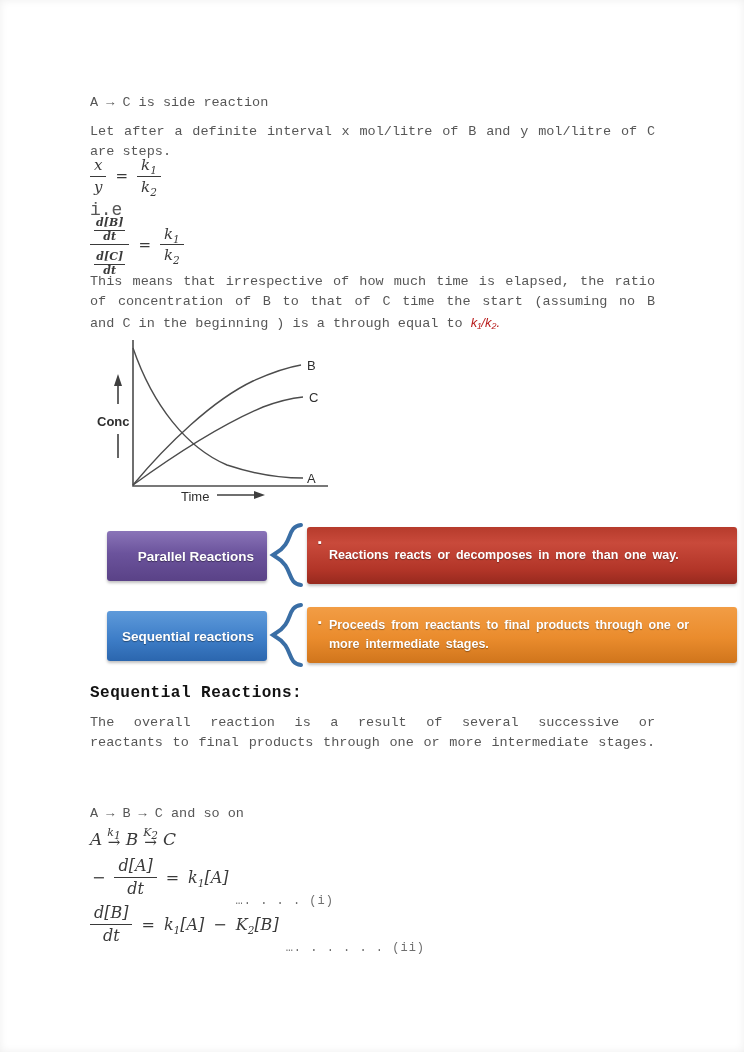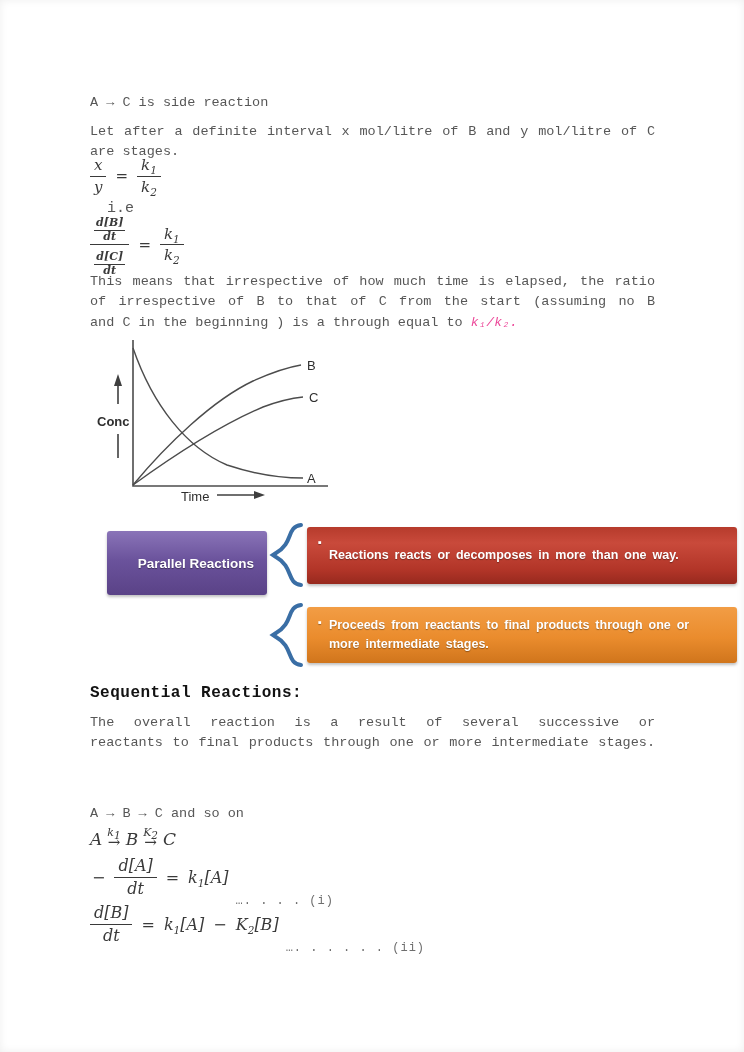--- a/index.html
+++ b/index.html
@@ -6,21 +6,21 @@
   .page{
     position:relative;width:744px;height:1052px;background:#fff;overflow:hidden;
     font-family:"Liberation Mono","DejaVu Sans Mono",monospace;
     box-shadow:inset 0 0 8px rgba(0,0,0,0.07);
   }
   .mono{font-family:"Liberation Mono","DejaVu Sans Mono",monospace;color:#575757;font-size:13.5px;}
   .abs{position:absolute;}
   .para{width:565px;line-height:20.4px;}
   .jline{text-align:justify;text-align-last:justify;}
   .lline{text-align:left;text-align-last:left;}
-  .inline-math{font-family:Liberation Mono, monospace;font-style:italic;color:#ec4899;font-size:13px;}
+  .inline-math{font-family:Liberation Sans, sans-serif;font-style:italic;color:#b91c1c;font-size:13px;}
   
   .math{position:absolute;display:flex;align-items:center;gap:7px;
         font-family:"DejaVu Serif",serif;font-style:italic;color:#3a3a3a;font-size:15px;}
   .math sub{font-size:10.5px;font-style:italic;line-height:0;}
   .frac{display:inline-flex;flex-direction:column;align-items:center;line-height:1.25;}
   .frac .num{border-bottom:1.4px solid #3a3a3a;padding:0 4px 1px;}
   .frac .den{padding:1px 4px 0;}
   .frac.small{font-size:11px;font-weight:600;line-height:1.15;}
   .frac.small .num{padding:0 2px 0;border-bottom:1.2px solid #3a3a3a;}
   .frac.small .den{padding:0 2px;}
@@ -29,21 +29,21 @@
         align-self:flex-end;transform:translateY(9px);letter-spacing:1px;}
   .overarrow{display:inline-flex;flex-direction:column;align-items:center;line-height:1;}
   .overarrow .lbl{font-size:11px;}
   .overarrow .arr{font-size:15px;font-style:normal;margin-top:-3px;}
   .rxn{font-size:17px;gap:5px;}
   .eqbig{font-size:16px;}
   
   .heading{position:absolute;left:90px;top:684px;font-family:"Liberation Mono","DejaVu Sans Mono",monospace;
            font-weight:bold;font-size:16px;color:#121212;letter-spacing:0.5px;text-align:right;}
   
-  .sa-label{position:absolute;width:160px;height:64px;border-radius:3px;display:flex;align-items:center;
+  .sa-label{position:absolute;width:160px;height:50px;border-radius:3px;display:flex;align-items:center;
             justify-content:flex-end;padding-right:13px;box-sizing:border-box;color:#fff;
             font-family:"Liberation Sans",sans-serif;font-weight:bold;font-size:13.5px;
             text-shadow:0 1px 1px rgba(0,0,0,0.4);box-shadow:0 2px 3px rgba(0,0,0,0.25);}
   .sa-label.purple{background:linear-gradient(180deg,#8a74b8 0%,#6b539c 45%,#5a4287 100%);}
   .sa-label.blue{background:linear-gradient(180deg,#5e9ada 0%,#3e7ec8 55%,#2b66ae 100%);}
   .sa-desc{position:absolute;width:430px;border-radius:3px;display:flex;align-items:center;gap:7px;
            padding:6px 14px 6px 11px;box-sizing:border-box;color:#fff;
            font-family:"Liberation Sans",sans-serif;font-weight:bold;font-size:12.5px;word-spacing:2.5px;
            text-shadow:0 1px 1px rgba(0,0,0,0.35);box-shadow:0 2px 3px rgba(0,0,0,0.25);line-height:1.5;}
   .sa-desc.red{background:linear-gradient(180deg,#b63b2c 0%,#c94a3b 28%,#b23528 75%,#97291e 100%);}
@@ -56,36 +56,36 @@
 </style>
 </head>
 <body>
 
 <div class="page">
 
   <div class="abs mono" style="left:90px;top:95px;">A → C is side reaction</div>
 
   <div class="abs mono para" style="left:90px;top:122px;">
     <div class="jline">Let after a definite interval x mol/litre of B and y mol/litre of C</div>
-    <div class="lline">are stages.</div>
+    <div class="lline">are steps.</div>
   </div>
 
   <div class="math" style="left:90px;top:156px;">
     <span class="frac">
       <span class="num">x</span>
       <span class="den">y</span>
     </span>
     <span class="rel">=</span>
     <span class="frac">
       <span class="num"><span>k</span><sub>1</sub></span>
       <span class="den"><span>k</span><sub>2</sub></span>
     </span>
   </div>
 
-  <div class="abs mono" style="left:107px;top:200px;font-size:15px;">i.e</div>
+  <div class="abs mono" style="left:90px;top:200px;font-size:18px;">i.e</div>
 
   <div class="math" style="left:90px;top:212px;">
     <span class="frac">
       <span class="num">
         <span class="frac small">
           <span class="num">d[B]</span>
           <span class="den">dt</span>
         </span>
       </span>
       <span class="den">
@@ -97,21 +97,21 @@
     </span>
     <span class="rel">=</span>
     <span class="frac">
       <span class="num"><span>k</span><sub>1</sub></span>
       <span class="den"><span>k</span><sub>2</sub></span>
     </span>
   </div>
 
   <div class="abs mono para" style="left:90px;top:272px;">
     <div class="jline">This means that irrespective of how much time is elapsed, the ratio</div>
-    <div class="jline">of irrespective of B to that of C from the start (assuming no B</div>
+    <div class="jline">of concentration of B to that of C time the start (assuming no B</div>
     <div class="lline"><span>and C in the beginning ) is a through equal to </span><span class="inline-math">k₁/k₂.</span></div>
   </div>
 
   <svg class="chart" width="250" height="172" viewBox="0 0 250 172">
     <polyline points="38,4 38,150 233,150" fill="none" stroke="#4c4c4c" stroke-width="1.6"></polyline>
     <path d="M 38 12 C 58 70, 92 112, 132 129 C 162 139, 190 142, 208 142" fill="none" stroke="#4c4c4c" stroke-width="1.4"></path>
     <path d="M 38 149 C 72 108, 118 64, 158 45 C 178 36, 194 31, 206 29" fill="none" stroke="#4c4c4c" stroke-width="1.4"></path>
     <path d="M 38 149 C 78 120, 128 88, 168 71 C 184 65, 198 62, 208 61" fill="none" stroke="#4c4c4c" stroke-width="1.4"></path>
     <text x="212" y="34" font-size="13">B</text>
     <text x="214" y="66" font-size="13">C</text>
@@ -129,20 +129,23 @@
     <span>Parallel Reactions</span>
   </div>
   <svg class="brace" style="left:263px;top:521px;" viewBox="0 0 42 68">
     <path d="M 38 4 C 23 6, 31 22, 13 32 L 10 34 L 13 36 C 31 46, 23 62, 38 64" fill="none" stroke="#3a6ea5" stroke-width="4" stroke-linecap="round"></path>
   </svg>
   <div class="sa-desc red" style="left:307px;top:527px;height:57px;">
     <span class="bullet">▪</span>
     <span>Reactions reacts or decomposes in more than one way.</span>
   </div>
 
+  <div class="sa-label blue" style="left:107px;top:611px;">
+    <span>Sequential reactions</span>
+  </div>
   <svg class="brace" style="left:263px;top:601px;" viewBox="0 0 42 68">
     <path d="M 38 4 C 23 6, 31 22, 13 32 L 10 34 L 13 36 C 31 46, 23 62, 38 64" fill="none" stroke="#3a6ea5" stroke-width="4" stroke-linecap="round"></path>
   </svg>
   <div class="sa-desc orange" style="left:307px;top:607px;height:56px;">
     <span class="bullet">▪</span>
     <span>Proceeds from reactants to final products through one or more intermediate stages.</span>
   </div>
 
   <div class="heading">Sequential Reactions:</div>
 

